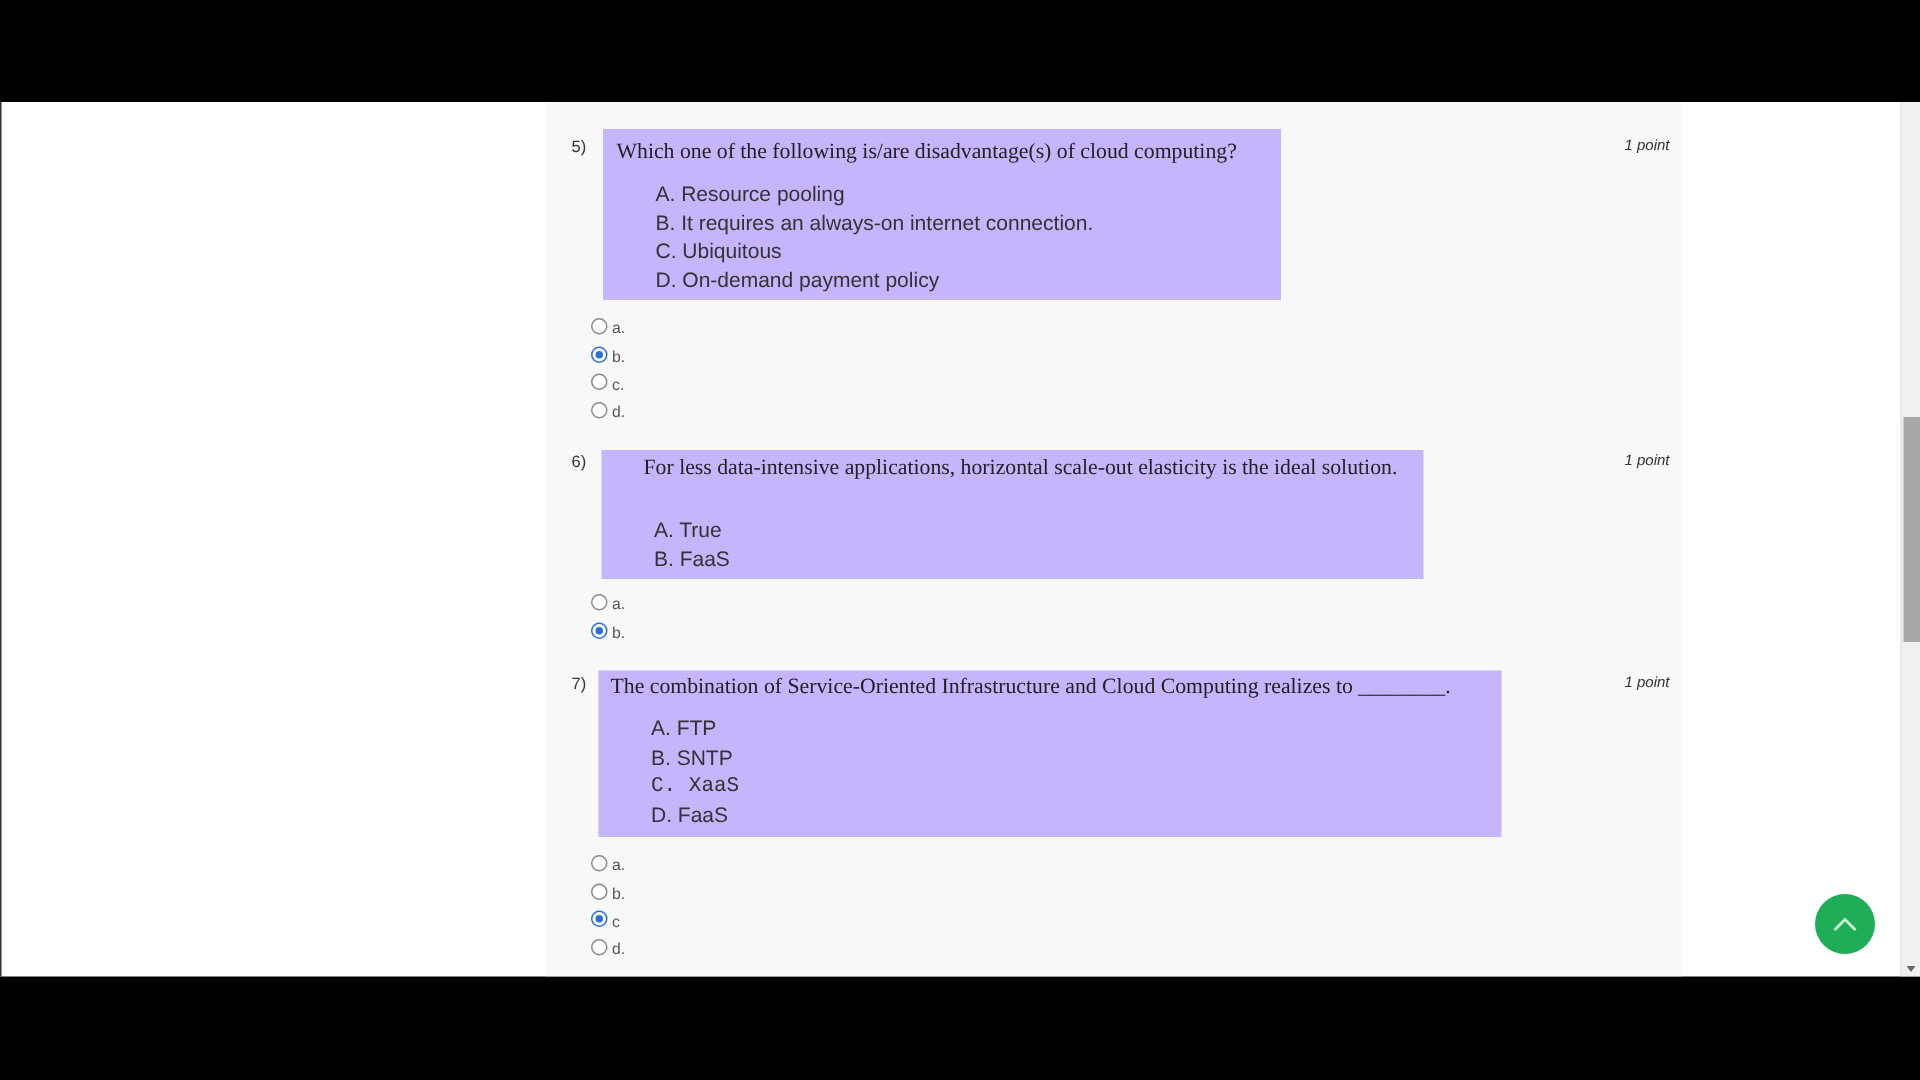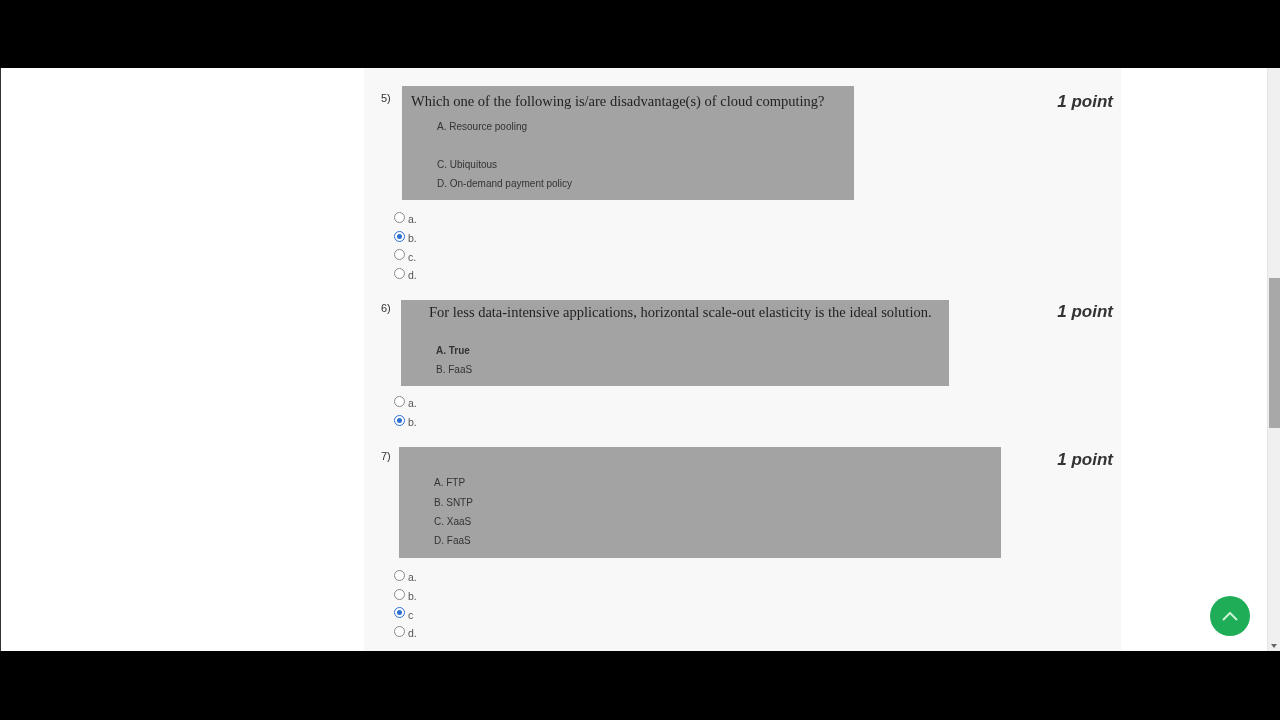--- a/index.html
+++ b/index.html
@@ -17,31 +17,31 @@
     }
     .question {
       position: absolute; left: 0; width: 757px;
     }
     .q-num {
       position: absolute; left: 17px; top: 0;
       font-size: 11px; color: #333;
     }
     .q-points {
       position: absolute; right: 8px; top: 0;
-      font-size: 17px; font-style: italic; font-weight: bold; color: #333;
+      font-size: 10px; font-style: italic; font-weight: normal; color: #333;
     }
     .q-image {
-      position: absolute; background: #a3a3a3;
+      position: absolute; background: #c4b5fd;
     }
     .q-stem {
       font-family: "Liberation Serif", serif; font-size: 14.5px; color: #222;
       white-space: nowrap; position: absolute;
     }
     .q-opt {
-      font-family: "Liberation Sans", sans-serif; font-size: 10px; color: #333;
+      font-family: "Liberation Sans", sans-serif; font-size: 14px; color: #333;
       white-space: nowrap; position: absolute;
     }
     .choices { position: absolute; left: 30px; }
     .choice {
       display: flex; align-items: center; height: 18.7px;
       font-size: 10.5px; color: #555;
     }
     .radio {
       width: 11px; height: 11px; border-radius: 50%;
       border: 1px solid #888; background: #fff; margin-right: 3px;
@@ -78,20 +78,21 @@
 
 <div class="viewport">
   <div class="panel">
 
     <div class="question" style="top:24px; height:200px;">
       <span class="q-num">5)</span>
       <span class="q-points">1 point</span>
       <div class="q-image" style="left:38px; top:-6px; width:452px; height:114px;">
         <span class="q-stem" style="left:9px; top:7px;">Which one of the following is/are disadvantage(s) of cloud computing?</span>
         <span class="q-opt" style="left:35px; top:35px;">A. Resource pooling</span>
+        <span class="q-opt" style="left:35px; top:54px;">B. It requires an always-on internet connection.</span>
         <span class="q-opt" style="left:35px; top:73px;">C. Ubiquitous</span>
         <span class="q-opt" style="left:35px; top:92px;">D. On-demand payment policy</span>
       </div>
       <div class="choices" style="top:118px;">
         <label class="choice">
             <span class="radio"></span>
             <span>a.</span>
           </label>
         <label class="choice">
             <span class="radio checked"></span>
@@ -106,42 +107,43 @@
             <span>d.</span>
           </label>
       </div>
     </div>
 
     <div class="question" style="top:234px; height:140px;">
       <span class="q-num">6)</span>
       <span class="q-points">1 point</span>
       <div class="q-image" style="left:37px; top:-2px; width:548px; height:86px;">
         <span class="q-stem" style="left:8px; top:4px;margin-left:20px;">For less data-intensive applications, horizontal scale-out elasticity is the ideal solution.</span>
-        <span class="q-opt" style="left:35px; top:45px;font-weight:bold;">A. True</span>
+        <span class="q-opt" style="left:35px; top:45px;">A. True</span>
         <span class="q-opt" style="left:35px; top:64px;">B. FaaS</span>
       </div>
       <div class="choices" style="top:92px;">
         <label class="choice">
             <span class="radio"></span>
             <span>a.</span>
           </label>
         <label class="choice">
             <span class="radio checked"></span>
             <span>b.</span>
           </label>
       </div>
     </div>
 
     <div class="question" style="top:382px; height:200px;">
       <span class="q-num">7)</span>
       <span class="q-points">1 point</span>
       <div class="q-image" style="left:35px; top:-3px; width:602px; height:111px;">
+        <span class="q-stem" style="left:8px; top:3px;">The combination of Service-Oriented Infrastructure and Cloud Computing realizes to ________.</span>
         <span class="q-opt" style="left:35px; top:30px;">A. FTP</span>
         <span class="q-opt" style="left:35px; top:50px;">B. SNTP</span>
-        <span class="q-opt" style="left:35px; top:69px;">C. XaaS</span>
+        <span class="q-opt" style="left:35px; top:69px;font-family:Liberation Mono, monospace;">C. XaaS</span>
         <span class="q-opt" style="left:35px; top:88px;text-align:right;">D. FaaS</span>
       </div>
       <div class="choices" style="top:118px;">
         <label class="choice">
             <span class="radio"></span>
             <span>a.</span>
           </label>
         <label class="choice">
             <span class="radio"></span>
             <span>b.</span>

